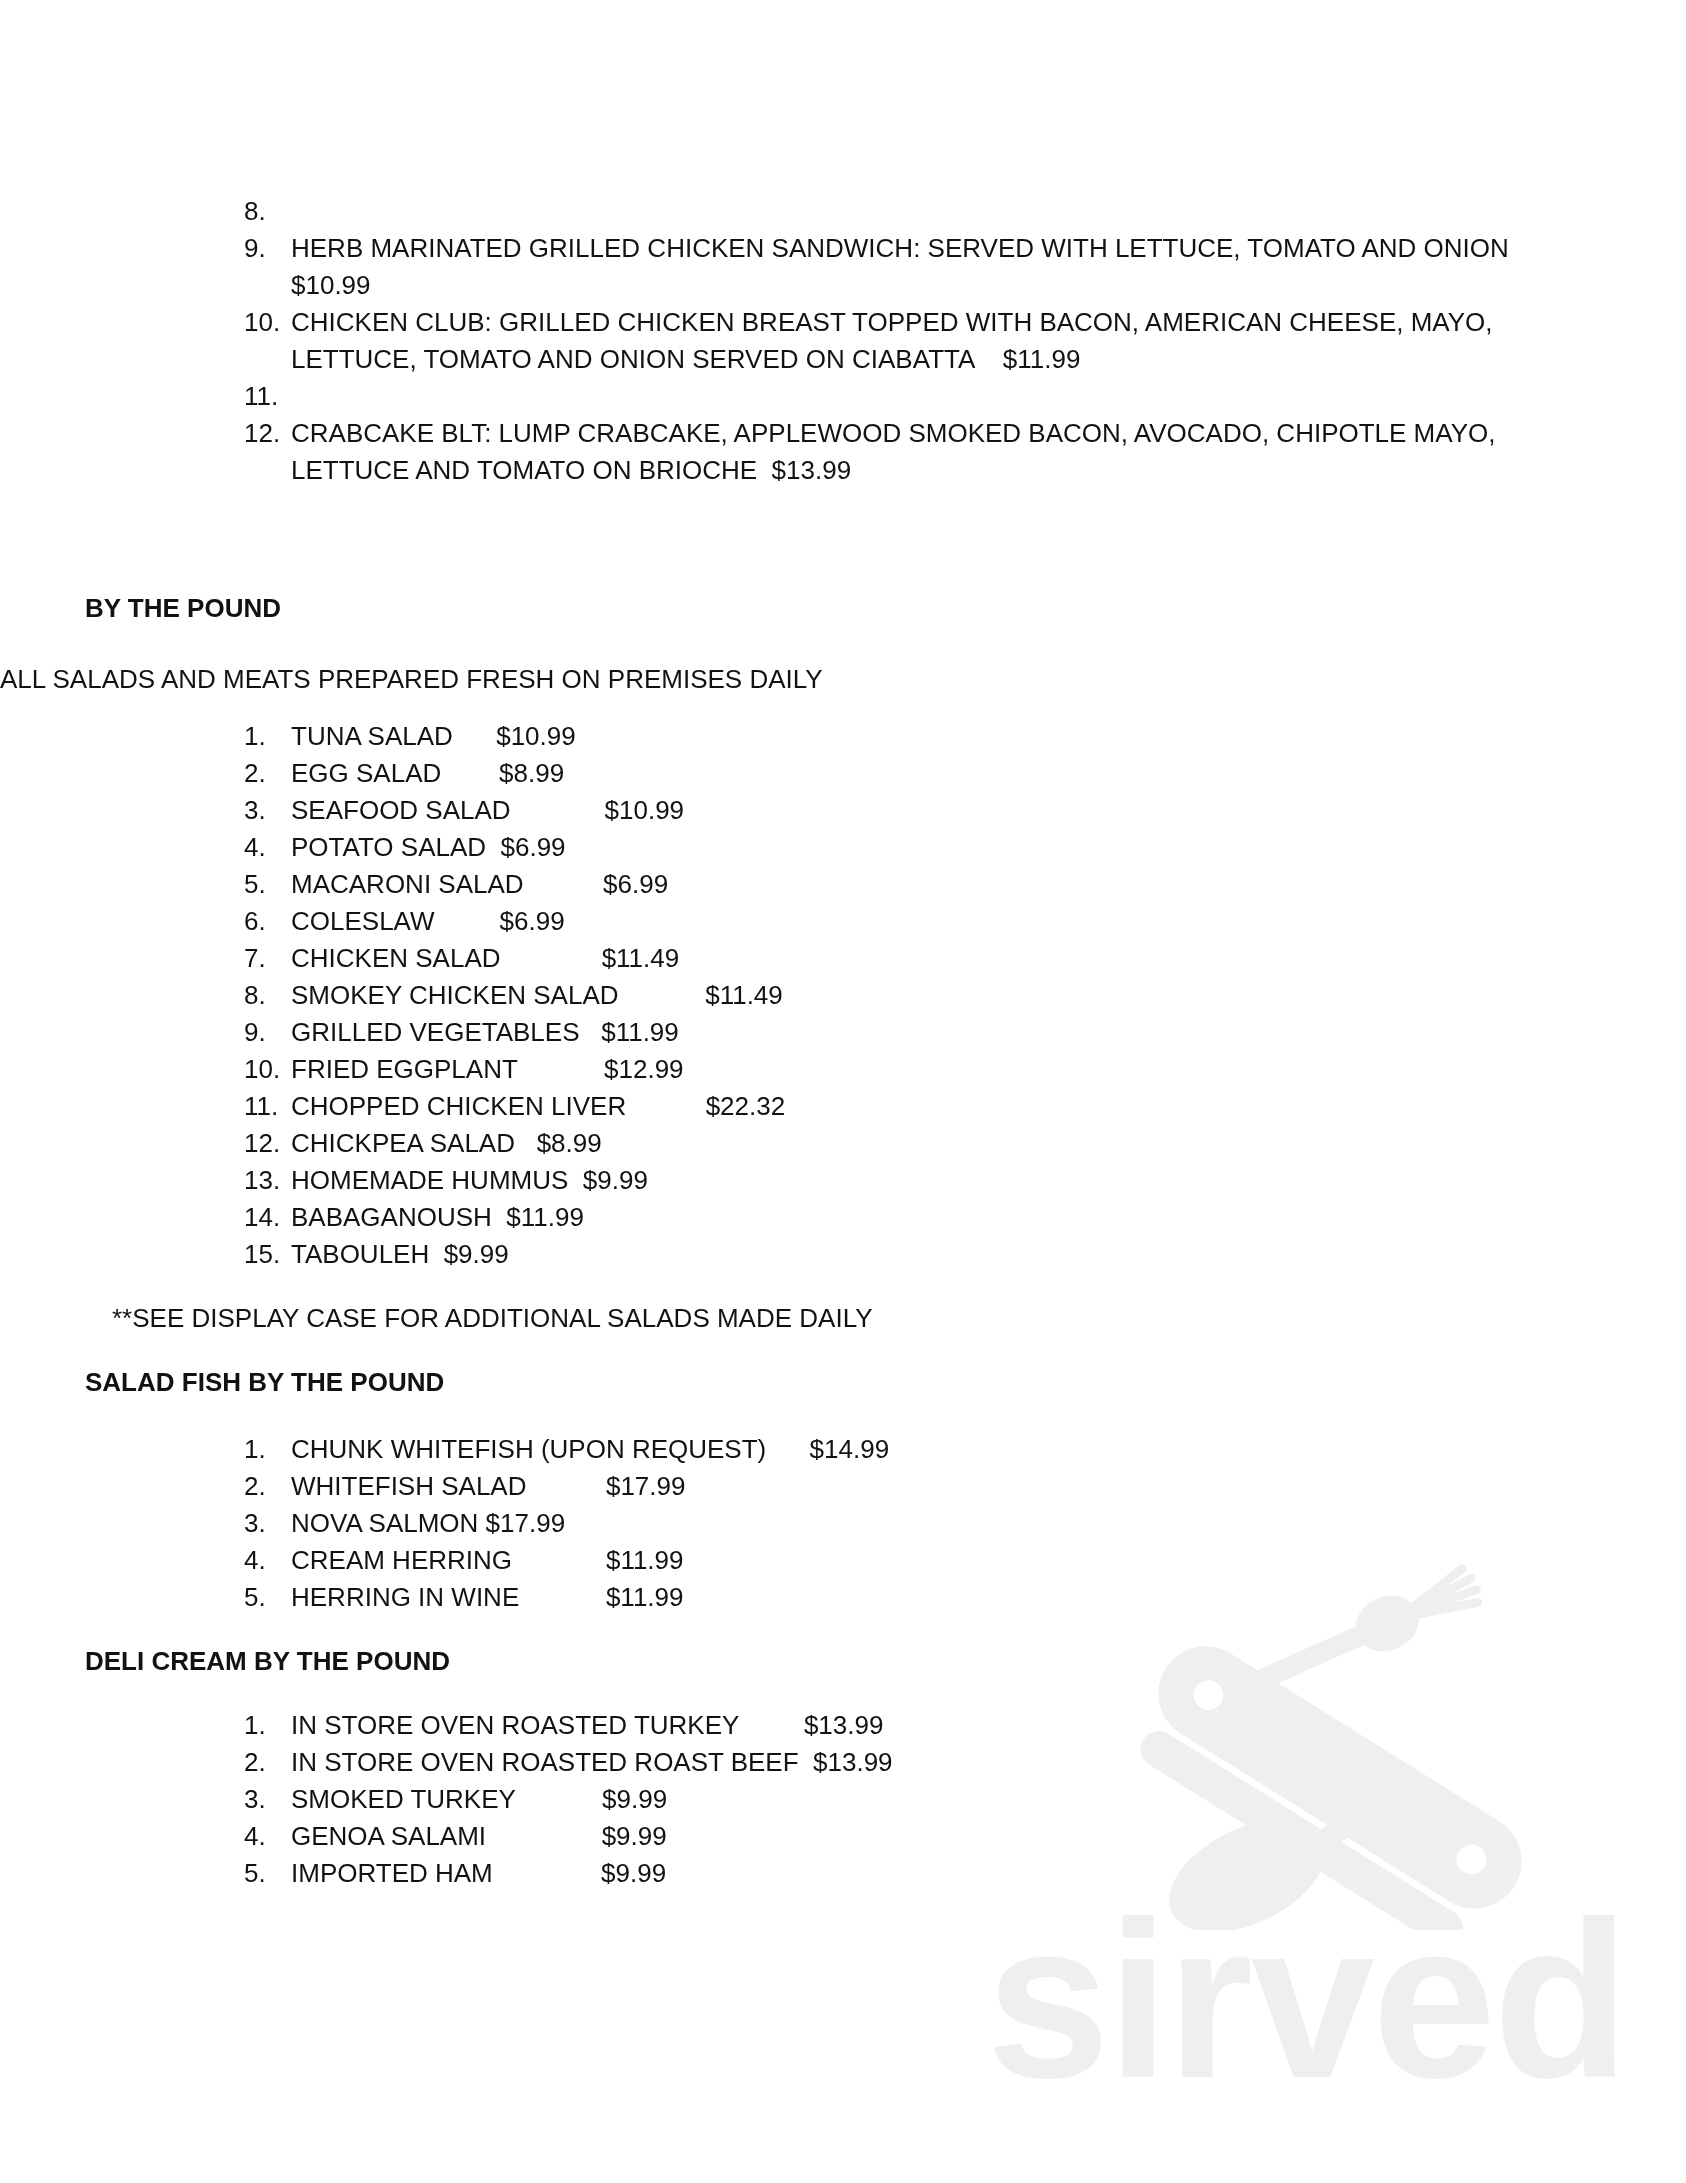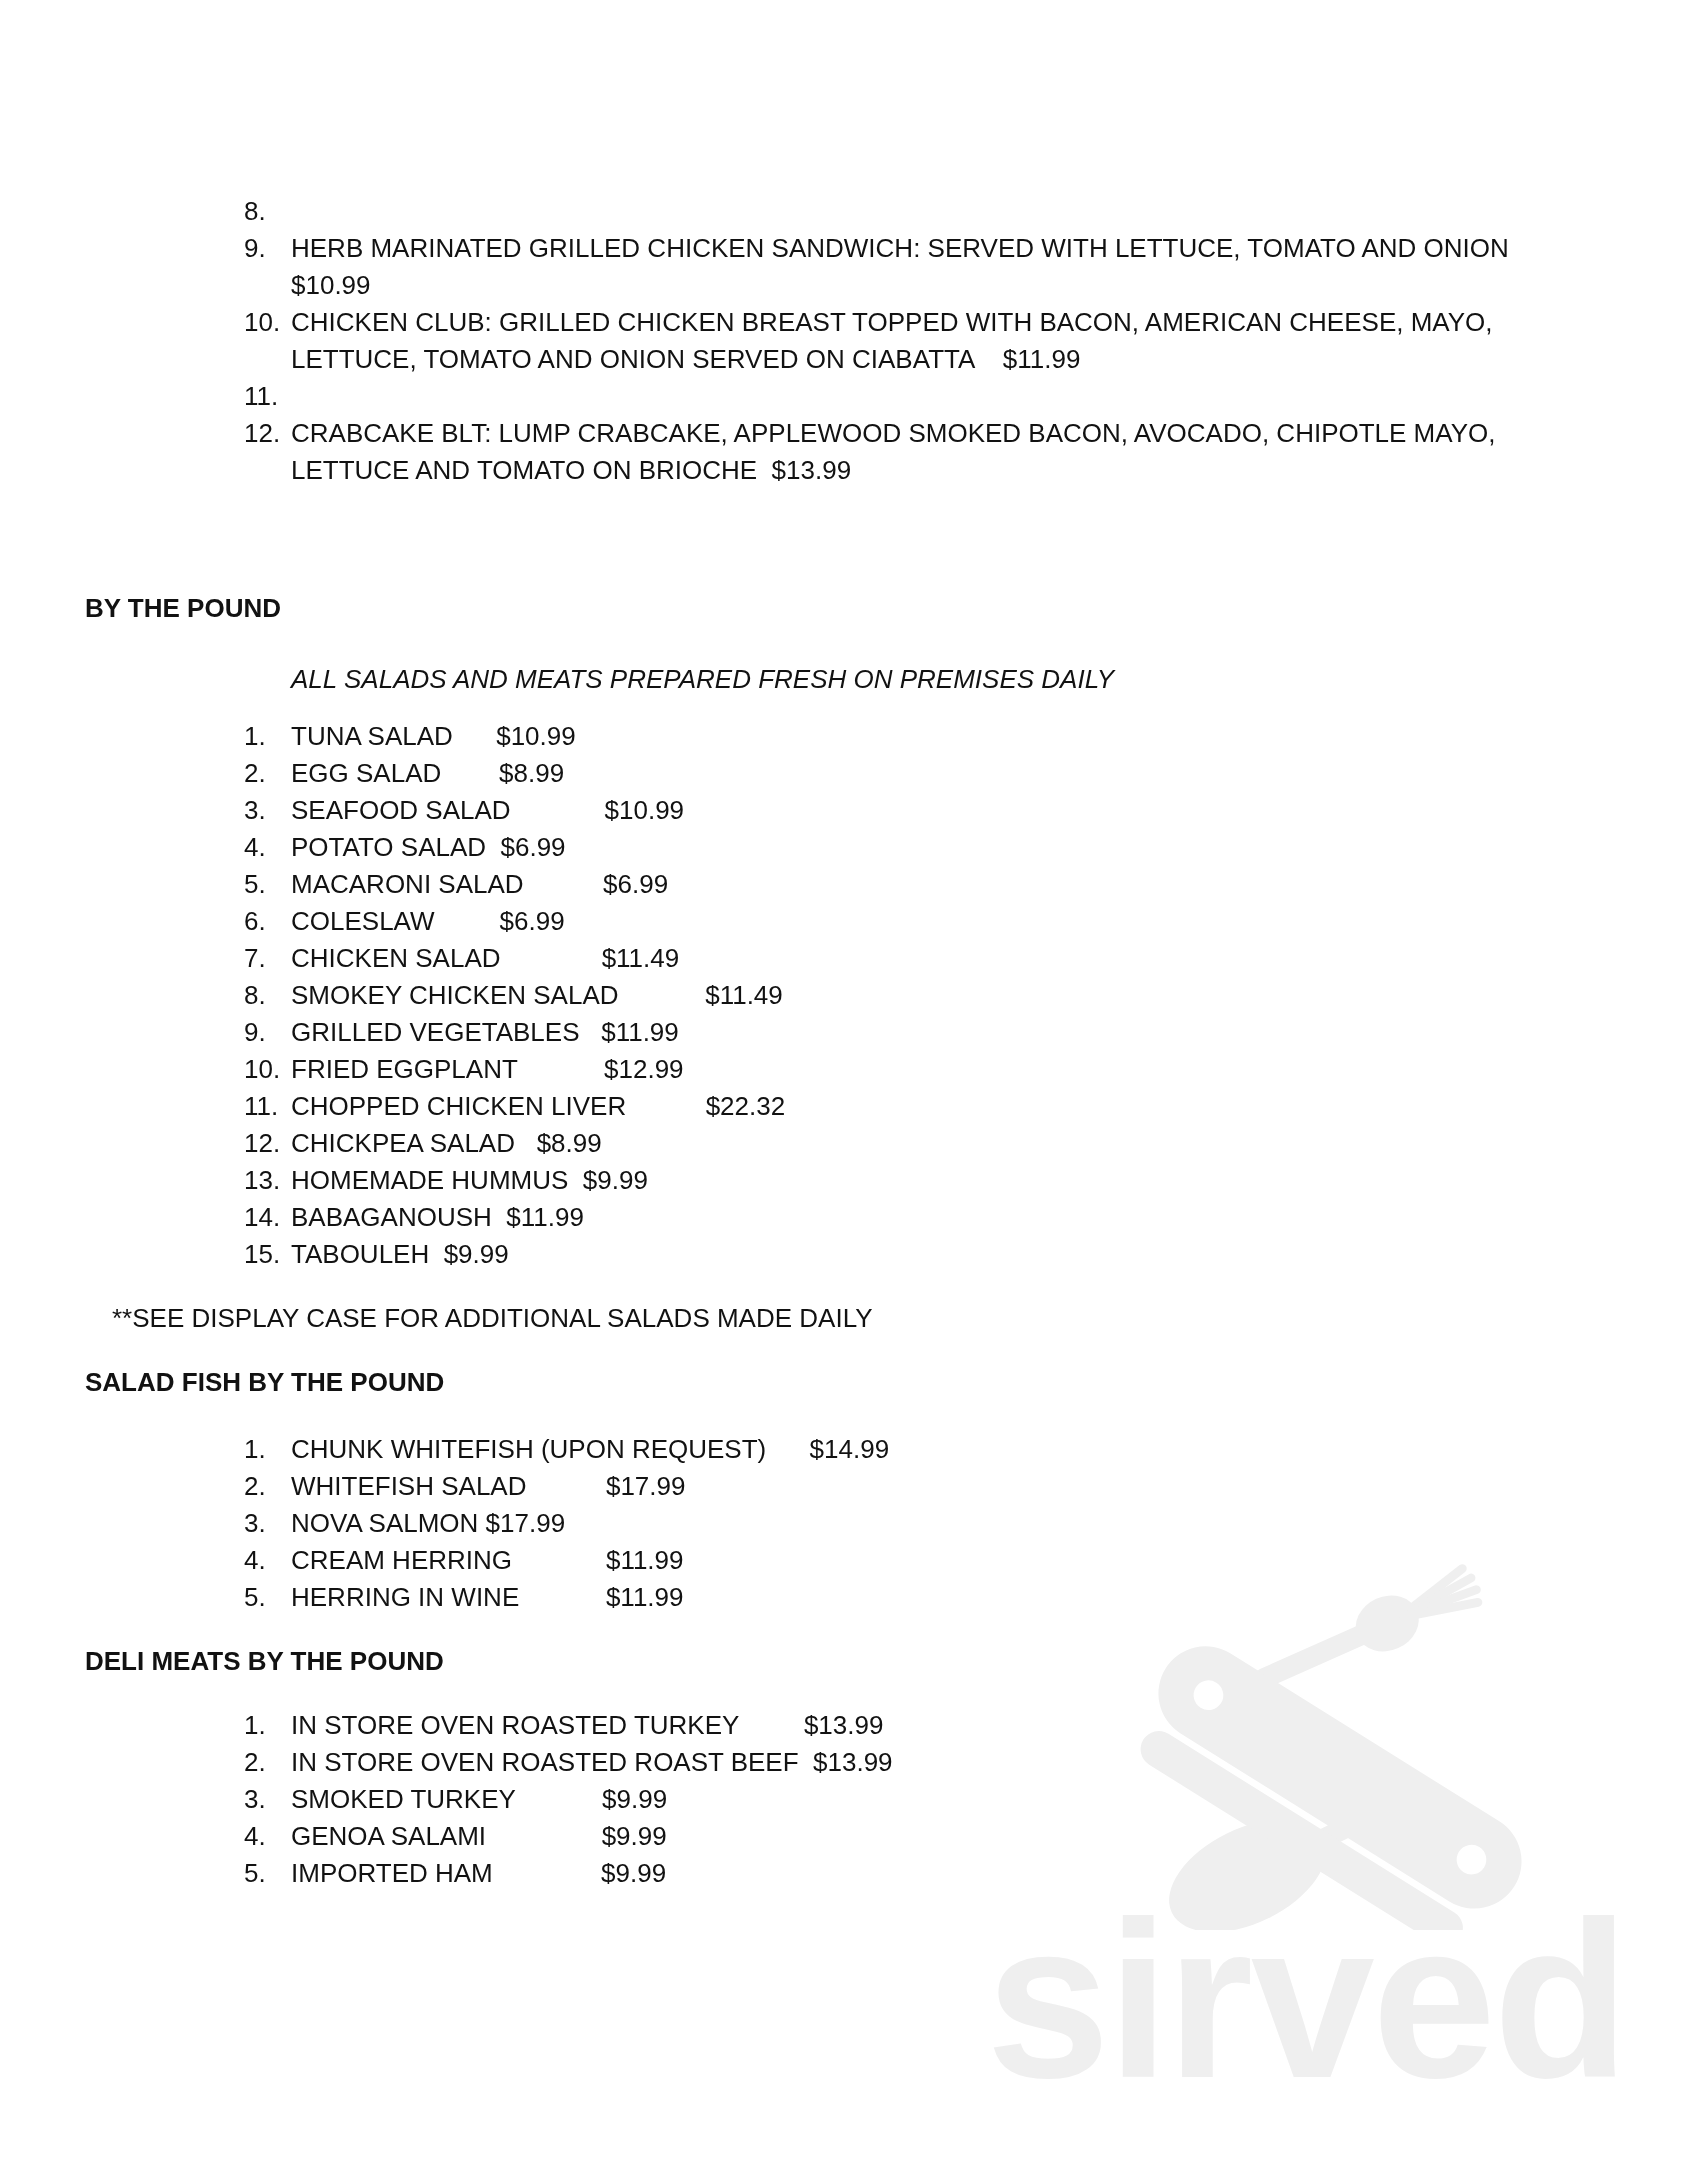--- a/index.html
+++ b/index.html
@@ -20,21 +20,21 @@
   }
   .content{
     position:absolute;left:0;top:0;width:1687px;z-index:1;
     padding-top:193px;
     font-size:26px;line-height:37px;
   }
   .row{display:flex;padding-left:244px;}
   .num{flex:0 0 47px;white-space:pre;}
   .txt{flex:0 0 auto;max-width:1349px;white-space:pre-wrap;}
   .heading{margin-left:85px;font-weight:bold;white-space:pre;}
-  .indent-note{margin-left:291px;white-space:pre;font-style:italic;}
+  .indent-note{white-space:pre;}
   .margin-note{margin-left:112px;white-space:pre;}
   .h-btp{margin-top:101px;}
   .note-btp{margin-top:34px;}
   .list-btp{margin-top:20px;}
   .note-case{margin-top:27px;}
   .h-fish{margin-top:27px;}
   .list-fish{margin-top:30px;}
   .h-deli{margin-top:27px;}
   .list-deli{margin-top:27px;}
 </style>
@@ -210,21 +210,21 @@
           <span class="num">4.</span>
           <span class="txt">CREAM HERRING             $11.99</span>
         </div>
 
         <div class="row">
           <span class="num">5.</span>
           <span class="txt">HERRING IN WINE            $11.99</span>
         </div>
       </div>
 
-    <div class="heading h-deli">DELI MEATS BY THE POUND</div>
+    <div class="heading h-deli">DELI CREAM BY THE POUND</div>
 
     <div class="list list-deli">
 
         <div class="row">
           <span class="num">1.</span>
           <span class="txt">IN STORE OVEN ROASTED TURKEY         $13.99</span>
         </div>
 
         <div class="row">
           <span class="num">2.</span>

